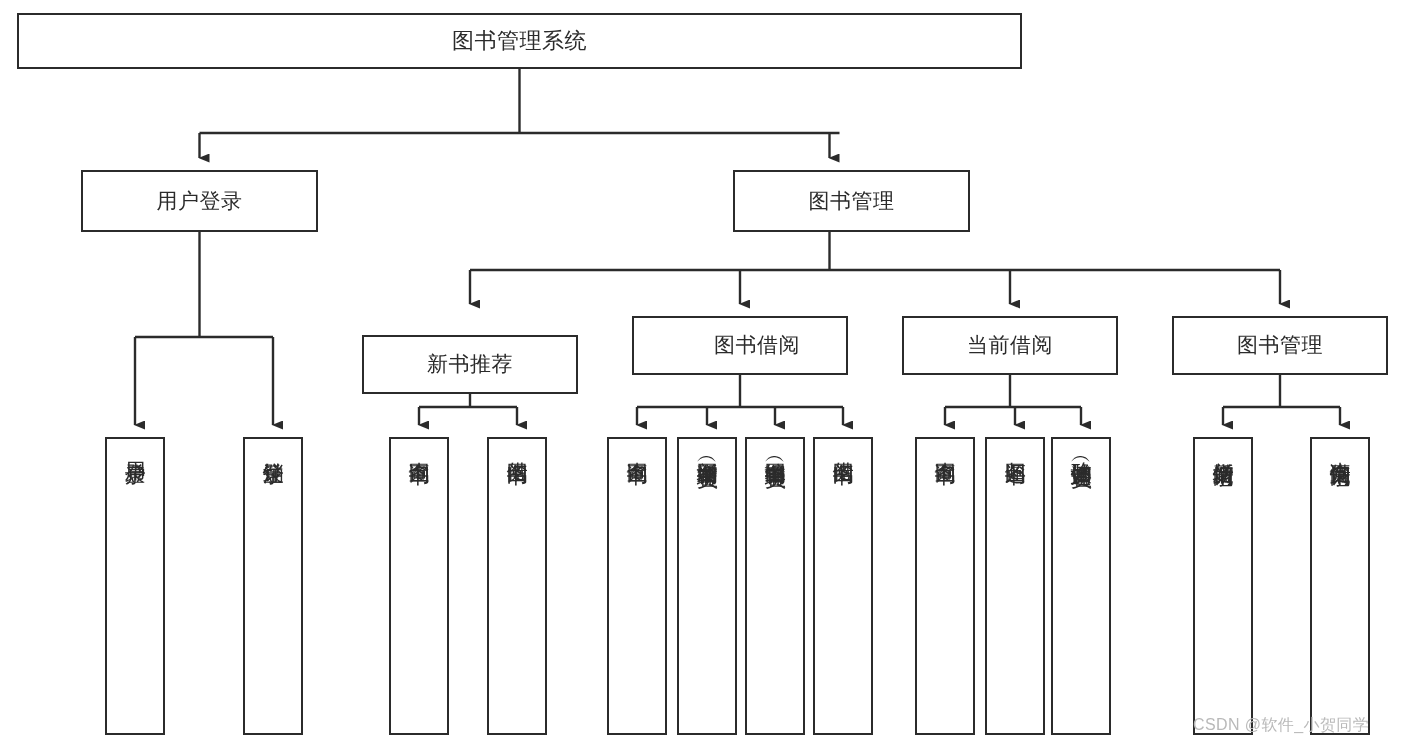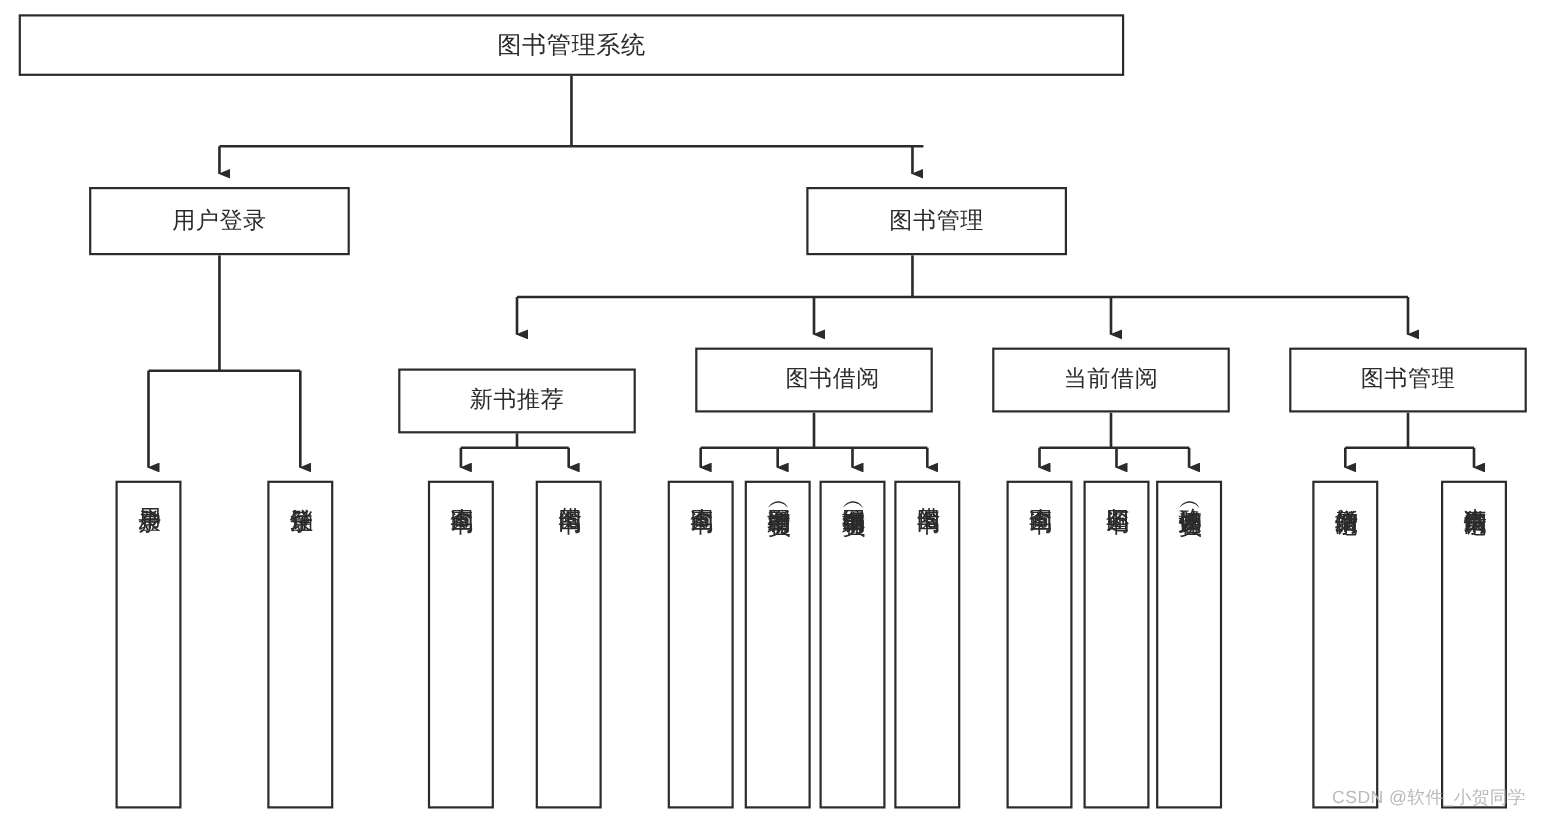--- a/index.html
+++ b/index.html
@@ -62,21 +62,20 @@
     line-height: 1.06;
     letter-spacing: 1px;
     white-space: nowrap;
   }
   .watermark {
     position: absolute;
     color: #b9b9b9;
     font-size: 16px;
     white-space: nowrap;
     letter-spacing: 0.4px;
-    margin-left: 18px;
   }
 </style>
 </head>
 <body>
 
 <div id="canvas">
 
   <svg class="edges" viewBox="0 0 1405 747" xmlns="http://www.w3.org/2000/svg">
     <defs>
       <marker id="arw" markerWidth="9" markerHeight="11" refX="4.5" refY="10" orient="auto" markerUnits="userSpaceOnUse">

